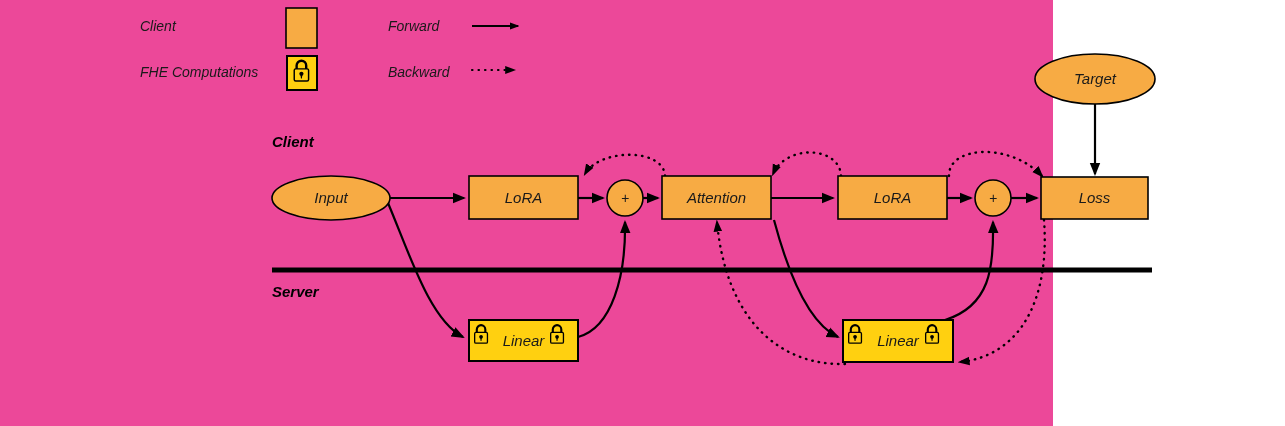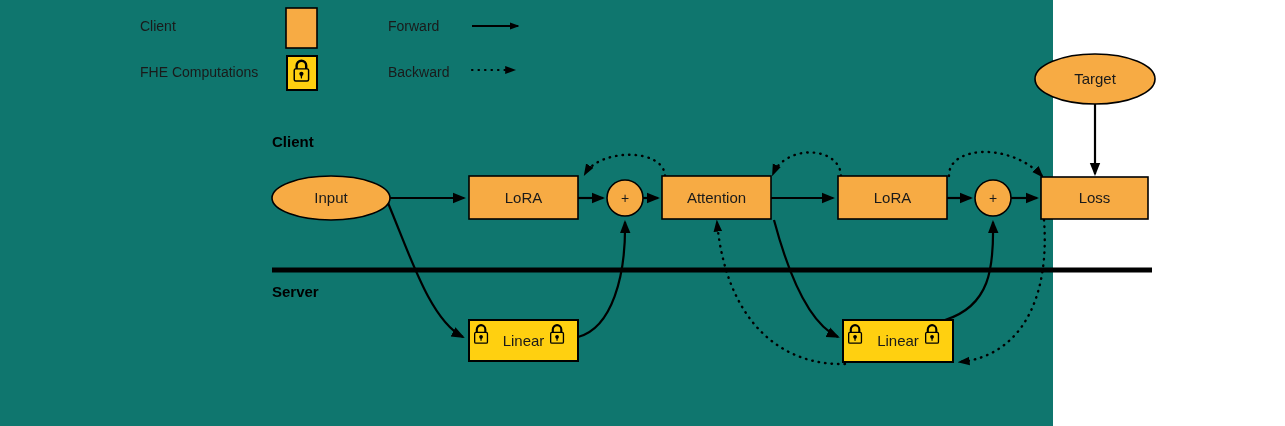--- a/index.html
+++ b/index.html
@@ -10,21 +10,22 @@
   body {
     width: 1285px;
     height: 426px;
     font-family: "Liberation Sans", sans-serif;
     overflow: hidden;
   }
   #stage {
     position: relative;
     width: 1053px;
     height: 426px;
-    background: #0f766e;
+    background: #ec4899;
+    font-style: italic;
   }
   svg#diagram {
     position: absolute;
     left: 0;
     top: 0;
     width: 1285px;
     height: 426px;
     display: block;
   }
   .legend-label {

